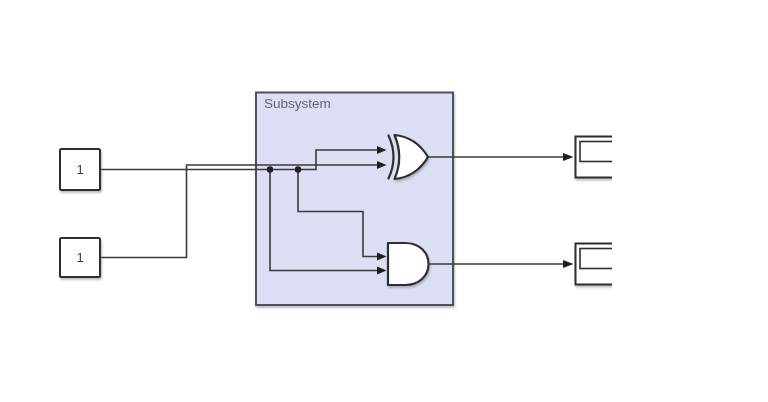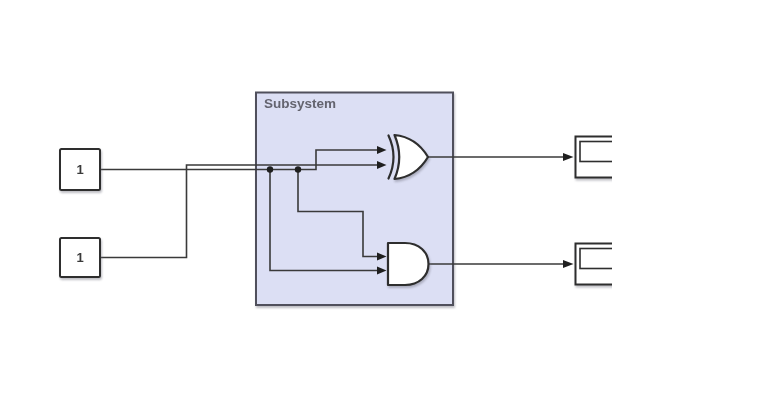--- a/index.html
+++ b/index.html
@@ -1,18 +1,18 @@
 <!DOCTYPE html>
 <html style="--background: #ffffff; --subsystem-fill: #dcdff4; --subsystem-border: #50505c; --subsystem-label: #64646f; --block-fill: #ffffff; --block-border: #2e2e2e; --wire: #3a3a3a; --arrowhead: #1f1f1f; --text: #3a3a3a;"><head>
 <meta charset="utf-8">
 <style>
   html,body{margin:0;padding:0;background:#ffffff;}
   .canvas{
     position:relative;width:612px;height:402px;background:#ffffff;
-    font-family:"Liberation Sans",sans-serif;overflow:hidden;font-weight:bold;
+    font-family:"Liberation Sans",sans-serif;overflow:hidden;
   }
   svg{display:block}
   .subsys{fill:var(--subsystem-fill,#dcdff4);stroke:var(--subsystem-border,#50505c);stroke-width:2;}
   .subsys-label{fill:var(--subsystem-label,#64646f);font-size:13.5px;font-family:"Liberation Sans",sans-serif;}
   .block{fill:var(--block-fill,#ffffff);stroke:var(--block-border,#2e2e2e);stroke-width:2;}
   .inner-rect{fill:var(--block-fill,#ffffff);stroke:var(--block-border,#2e2e2e);stroke-width:1.6;}
   .gate{fill:var(--block-fill,#ffffff);stroke:var(--block-border,#2e2e2e);stroke-width:2.2;stroke-linejoin:round;}
   .gate-arc{fill:none;stroke:var(--block-border,#2e2e2e);stroke-width:2.2;stroke-linecap:round;}
   .wire{fill:none;stroke:var(--wire,#3a3a3a);stroke-width:1.6;}
   .arrow{fill:var(--arrowhead,#1f1f1f);stroke:none;}

